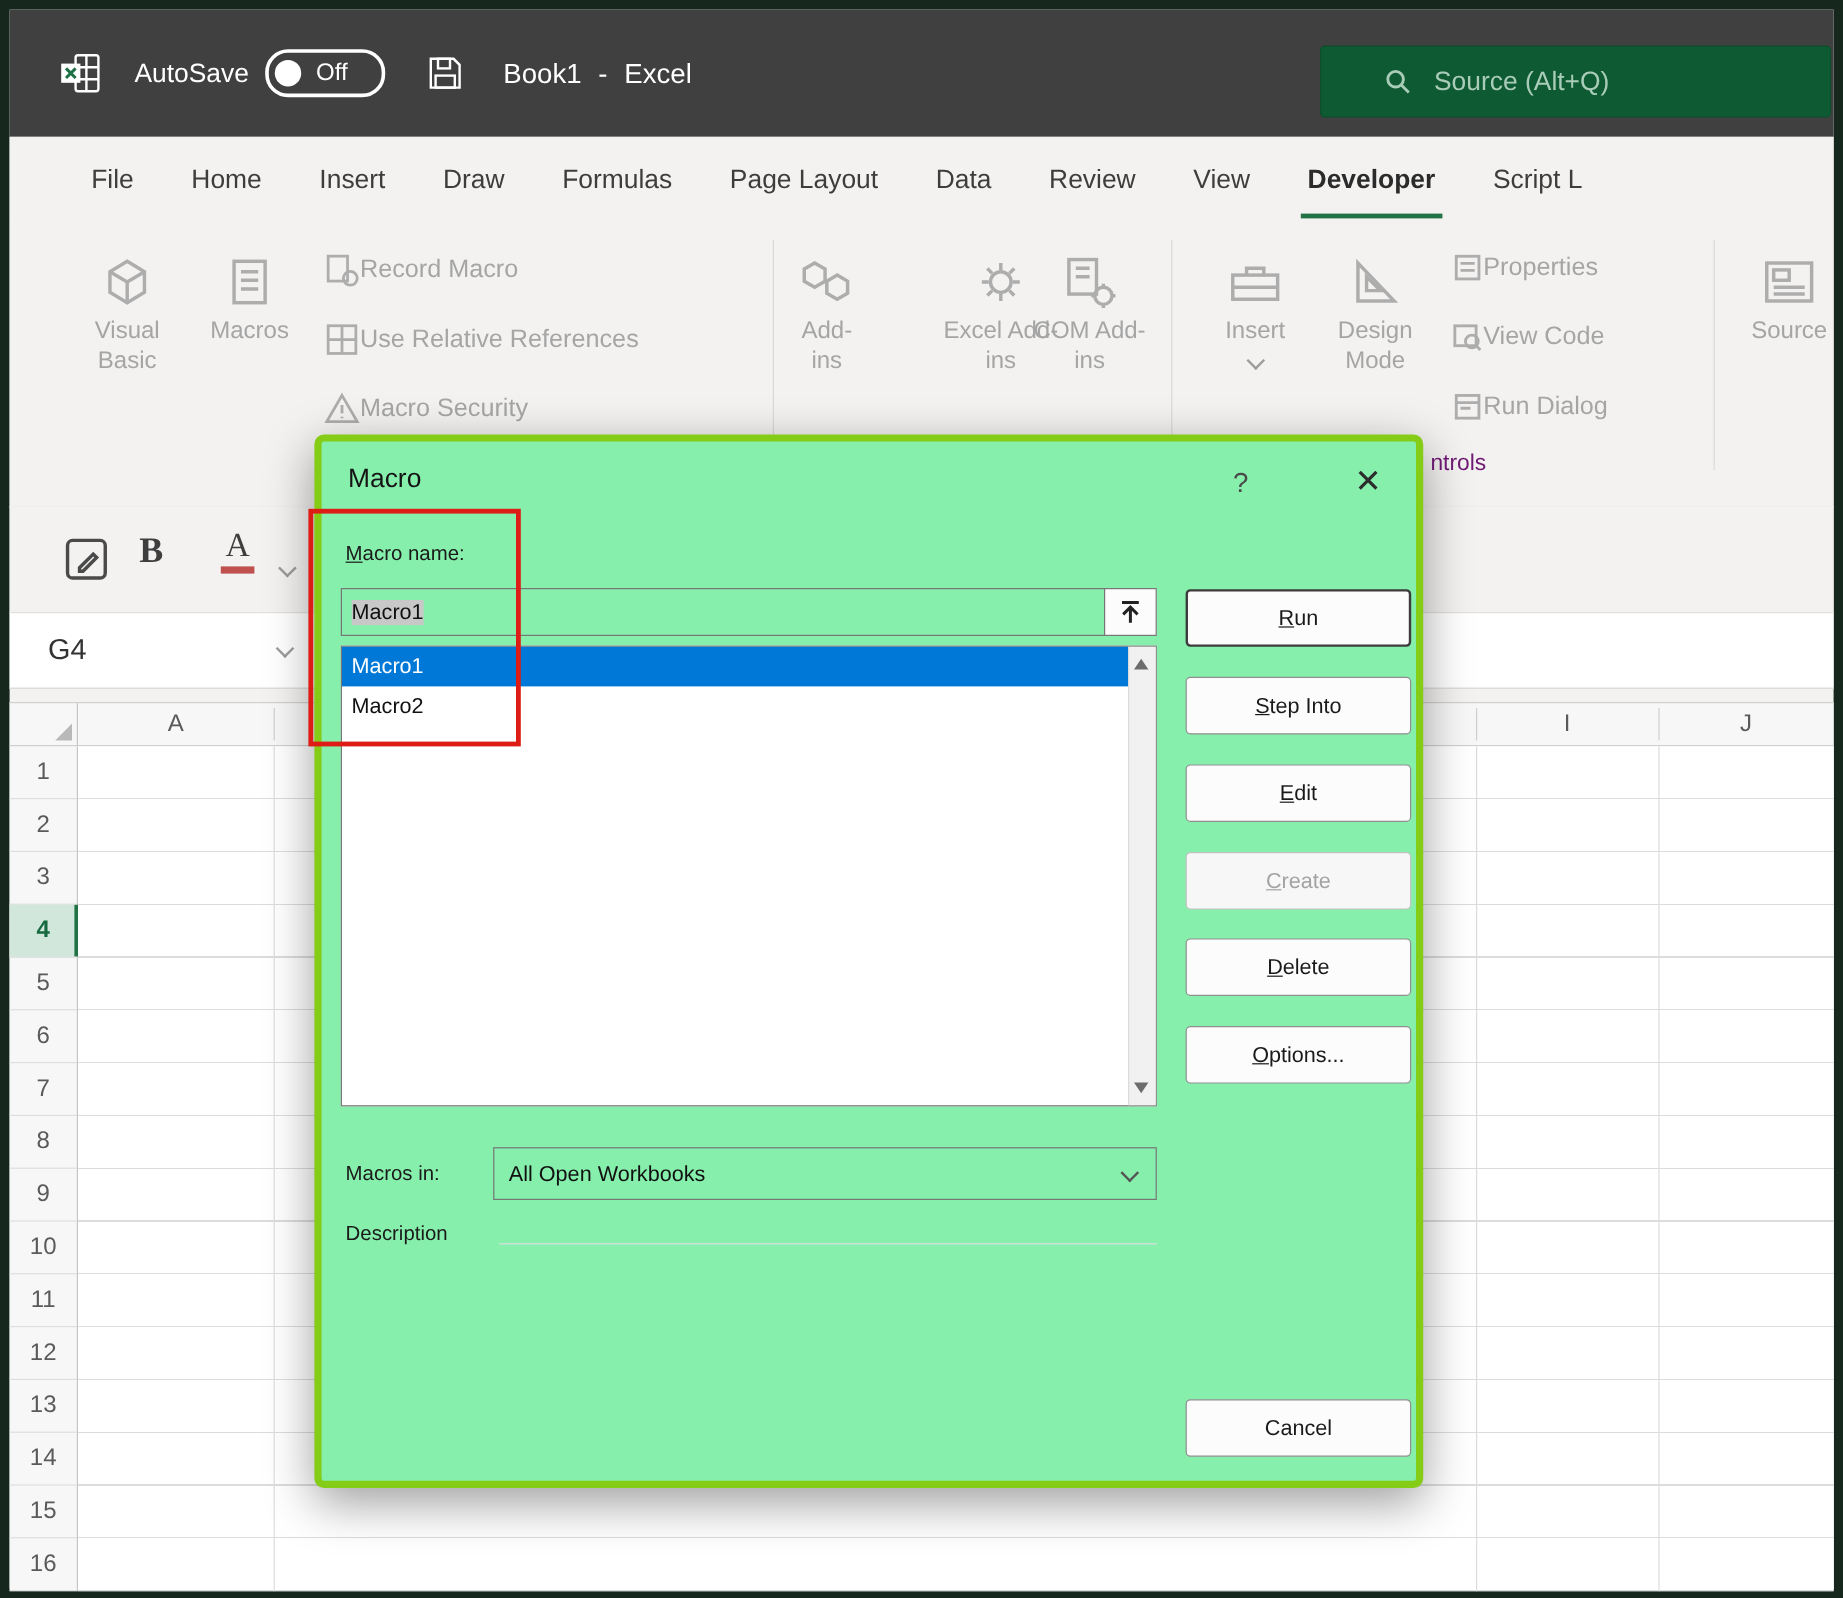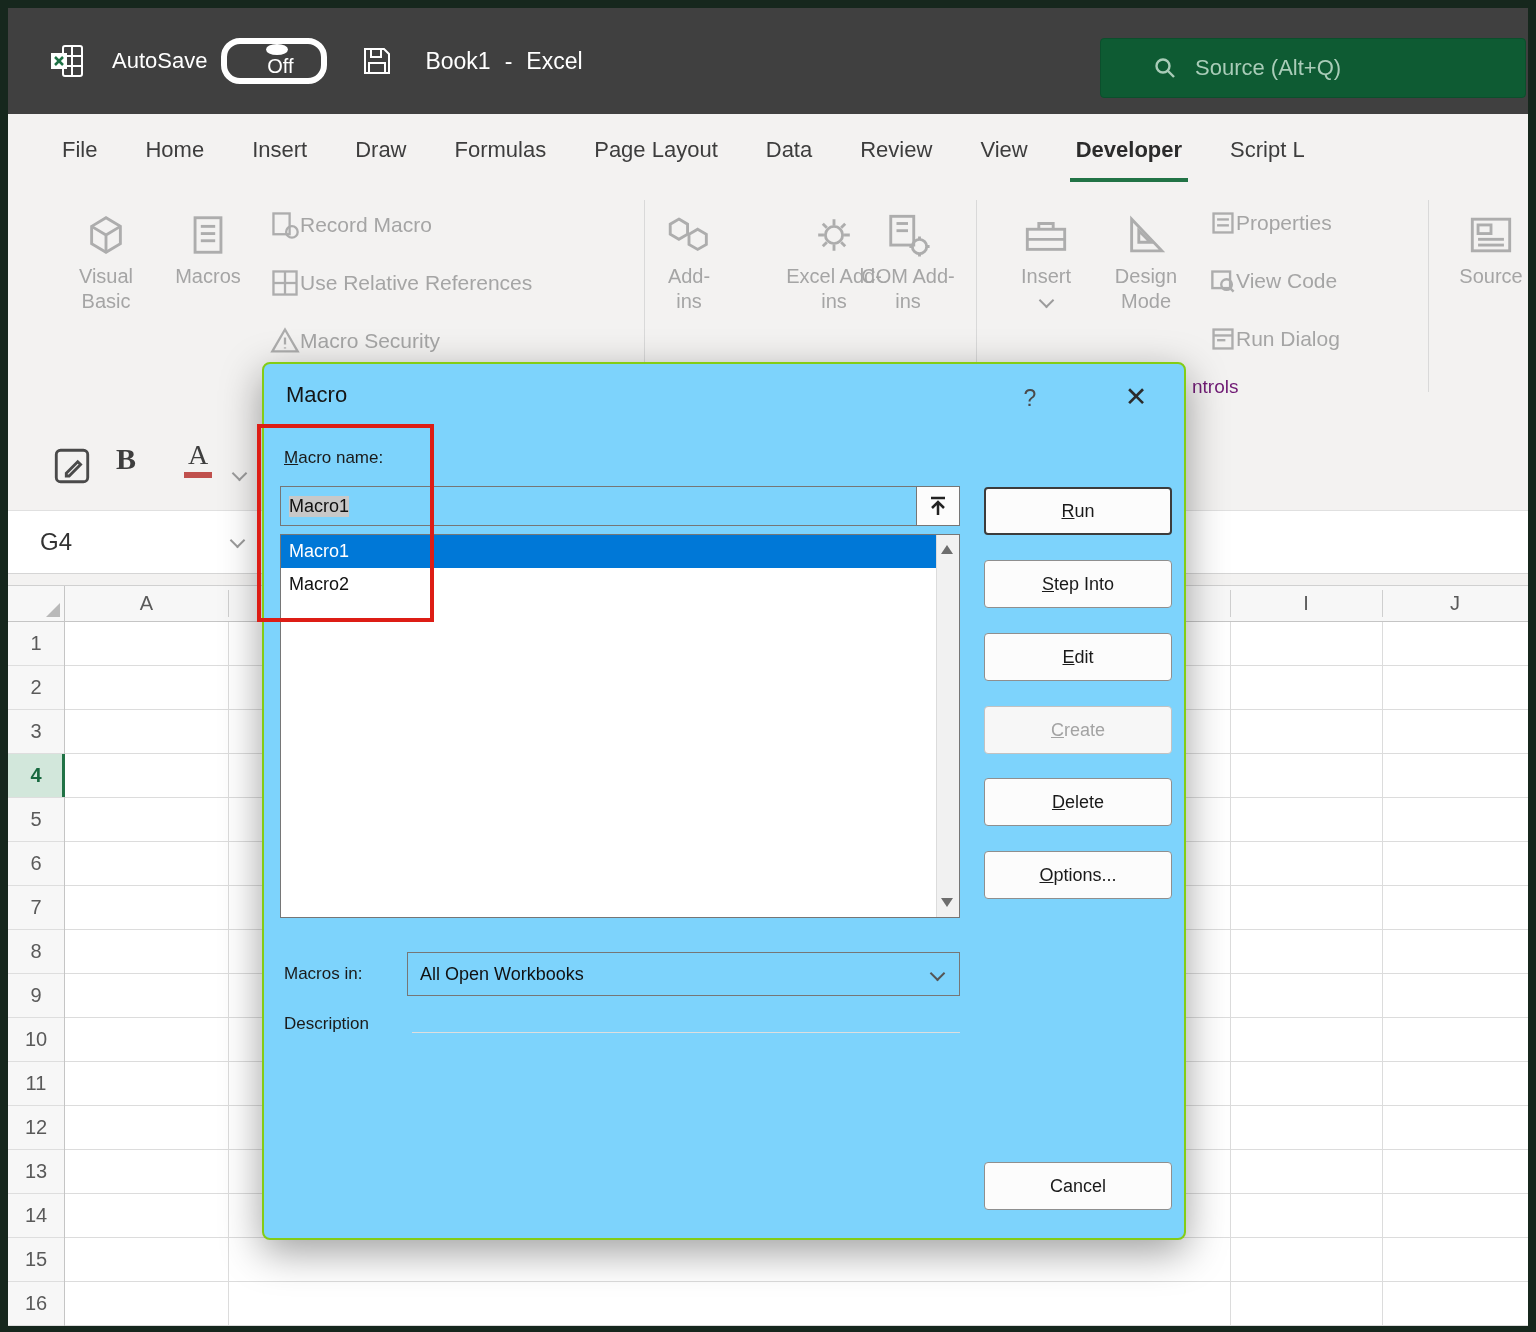--- a/index.html
+++ b/index.html
@@ -3,30 +3,30 @@
 <meta charset="utf-8">
 <style>
   html,body{margin:0;padding:0;background:#333;}
   .screen{position:relative;width:1536px;height:1332px;background:#16271d;font-family:"Liberation Sans",sans-serif;overflow:hidden;}
   .appbg{position:absolute;left:8px;top:8px;width:1520px;height:1316px;background:#f3f2f1;}
 
   
   .titlebar{position:absolute;left:8px;top:8px;width:1520px;height:106px;background:#404040;display:flex;align-items:center;}
   .tb-logo{margin-left:40px;}
   .tb-autosave{color:#fff;font-size:22px;margin-left:26px;}
-  .toggle{width:94px;height:34px;border:6px solid #ffffff;border-radius:19px;margin-left:14px;display:flex;align-items:center;flex-direction:column;}
+  .toggle{width:94px;height:34px;border:3px solid #ffffff;border-radius:19px;margin-left:14px;display:flex;align-items:center;}
   .knob{width:22px;height:22px;border-radius:50%;background:#fff;margin-left:5px;}
   .toggle-state{color:#fff;font-size:20px;margin-left:12px;}
   .tb-save{margin-left:34px;}
   .doc-title{color:#fff;font-size:23px;margin-left:32px;display:flex;gap:14px;}
   .searchbox{position:absolute;left:1092px;top:30px;width:424px;height:58px;background:#0e5b33;border:1px solid #0b4f2c;border-radius:4px;display:flex;align-items:center;color:#a9ccb8;font-size:22px;}
   .searchbox svg{margin-left:52px;margin-right:18px;}
 
   
-  .tabsrow{position:absolute;left:8px;top:114px;width:1520px;height:72px;background:#f3f2f1;display:flex;align-items:center;padding-left:30px;box-sizing:border-box;}
+  .tabsrow{position:absolute;left:8px;top:114px;width:1520px;height:72px;background:#f3f2f1;display:flex;align-items:center;padding-left:44px;box-sizing:border-box;}
   .tab{padding:0 24px;font-size:22px;color:#3d3d3d;height:72px;display:flex;align-items:center;position:relative;white-space:nowrap;}
   .tab.active{font-weight:bold;color:#2b2b2b;}
   .tab.active::after{content:"";position:absolute;left:18px;right:18px;bottom:4px;height:4px;background:#217346;}
 
   
   .ribbon{position:absolute;left:8px;top:186px;width:1520px;height:236px;background:#f3f2f1;border-bottom:1px solid #e2e2e2;color:#a5a5a5;}
   .bigbtn{position:absolute;text-align:center;font-size:20px;line-height:25px;color:#a5a5a5;display:flex;flex-direction:column;align-items:center;}
   .bigbtn .icn{height:58px;display:flex;align-items:flex-end;justify-content:center;margin-bottom:6px;}
   .stackbtn{position:absolute;display:flex;align-items:center;font-size:21px;color:#a5a5a5;white-space:nowrap;}
   .vsep{position:absolute;top:14px;height:192px;width:1px;background:#d9d9d9;}
@@ -57,21 +57,21 @@
 
   
   .rowheaders{position:absolute;left:8px;top:622px;width:57px;height:704px;background:#f7f7f7;border-right:1px solid #c5c5c5;box-sizing:border-box;}
   .rownum{height:44px;display:flex;align-items:center;justify-content:center;font-size:20px;color:#5a5a5a;border-bottom:1px solid #dedede;box-sizing:border-box;position:relative;}
   .rownum.sel{background:#d2e7db;color:#17693f;font-weight:bold;}
   .rownum.sel::after{content:"";position:absolute;right:-1px;top:0;bottom:0;width:3px;background:#217346;}
   .gridbody{position:absolute;left:65px;top:622px;width:1463px;height:704px;background:#fff;background-image:repeating-linear-gradient(to bottom,#ffffff 0 43px,#dcdcdc 43px 44px);}
   .vline{position:absolute;top:0;bottom:0;width:1px;background:#dcdcdc;}
 
   
-  .dialog{position:absolute;left:262px;top:362px;width:924px;height:878px;background:#7dd3fc;border:2px solid #84cc16;border-radius:8px;box-shadow:0 12px 40px rgba(0,0,0,0.38);z-index:10;box-sizing:border-box;}
+  .dialog{position:absolute;left:262px;top:362px;width:924px;height:878px;background:#86efac;border:6px solid #84cc16;border-radius:8px;box-shadow:0 12px 40px rgba(0,0,0,0.38);z-index:10;box-sizing:border-box;}
   .dlg-title{position:absolute;left:22px;top:18px;font-size:22px;color:#141414;}
   .dlg-help{position:absolute;left:746px;top:14px;width:40px;height:40px;display:flex;align-items:center;justify-content:center;font-size:23px;color:#4a4a4a;}
   .dlg-close{position:absolute;left:846px;top:10px;width:52px;height:46px;display:flex;align-items:center;justify-content:center;font-size:27px;color:#2c2c2c;}
   .lbl{position:absolute;font-size:17px;color:#1a1a1a;}
   .dlg-input{position:absolute;left:16px;top:122px;width:637px;height:40px;border:1px solid #767676;box-sizing:border-box;display:flex;align-items:center;padding-left:8px;font-size:18px;color:#111;}
   .dlg-input .seltext{background:#c8c8c8;}
   .upbtn{position:absolute;left:652px;top:122px;width:44px;height:40px;border:1px solid #767676;background:#fcfcfc;box-sizing:border-box;display:flex;align-items:center;justify-content:center;}
   .listbox{position:absolute;left:16px;top:170px;width:680px;height:384px;border:1px solid #767676;background:#fff;box-sizing:border-box;}
   .litem{height:33px;display:flex;align-items:center;padding-left:8px;margin-right:22px;font-size:18px;color:#111;}
   .litem.sel{background:#0078d7;color:#fff;}

